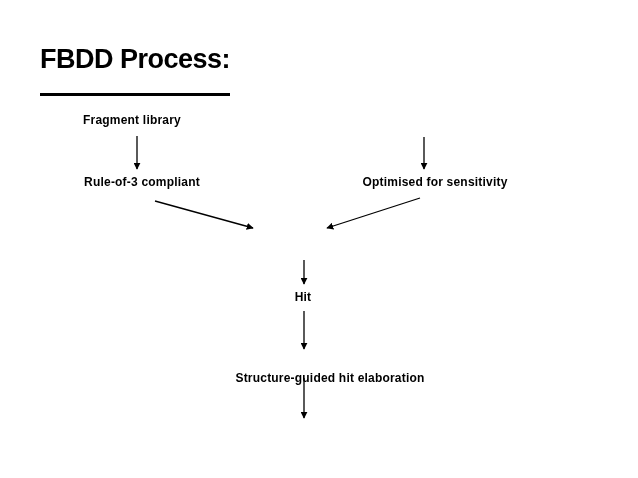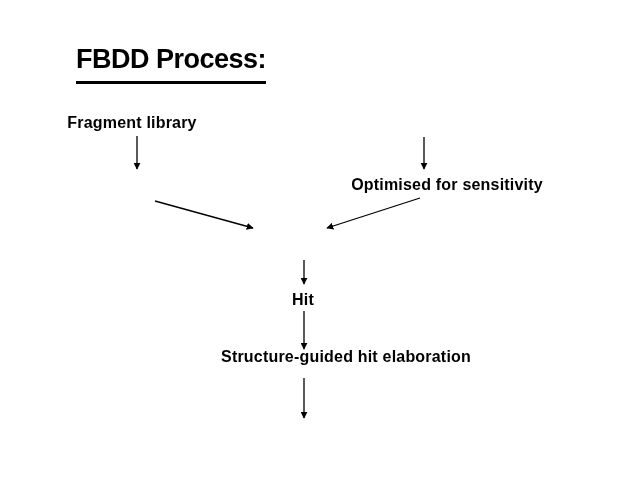--- a/index.html
+++ b/index.html
@@ -21,39 +21,38 @@
     left: 40px;
     top: 44px;
     font-size: 27px;
     font-weight: 700;
     letter-spacing: -0.5px;
     white-space: nowrap;
   }
   .slide-title .underline {
     display: inline-block;
     border-bottom: 3px solid #000000;
-    padding-bottom: 6px;
-    margin-left: 36px;
+    padding-bottom: 18px;
   }
   .node {
     position: absolute;
     transform: translateX(-50%);
     white-space: nowrap;
-    font-size: 16px;
+    font-size: 12px;
     font-weight: 700;
     letter-spacing: 0.2px;
     line-height: 1.1;
   }
   .n-fragment-library { left: 132px; top: 114px; }
   .n-biological-assay { left: 423px; top: 114px; }
   .n-rule-of-3        { left: 142px; top: 176px; }
-  .n-optimised        { left: 447px; top: 176px; }
+  .n-optimised        { left: 435px; top: 176px; }
   .n-screening        { left: 324px; top: 239px; }
   .n-hit              { left: 303px; top: 291px; }
-  .n-elaboration      { left: 330px; top: 348px; margin-left: 16px; }
+  .n-elaboration      { left: 330px; top: 372px; }
   .n-lead-opt         { left: 324px; top: 425px; }
   .arrows-layer {
     position: absolute;
     left: 0;
     top: 0;
     width: 638px;
     height: 478px;
     pointer-events: none;
   }
   .arrows-layer line {
@@ -81,20 +80,21 @@
     <line x1="155" y1="201" x2="253" y2="228" marker-end="url(#ah)"></line>
     <line x1="420" y1="198" x2="327" y2="228" marker-end="url(#ah)"></line>
     <line x1="304" y1="260" x2="304" y2="284" marker-end="url(#ah)"></line>
     <line x1="304" y1="311" x2="304" y2="349" marker-end="url(#ah)"></line>
     <line x1="304" y1="378" x2="304" y2="418" marker-end="url(#ah)"></line>
   </svg>
 
   <div class="node n-fragment-library">Fragment library</div>
 
 
+  <div class="node n-rule-of-3">Rule-of-3 compliant</div>
 
   <div class="node n-optimised">Optimised for sensitivity</div>
 
 
   <div class="node n-hit">Hit</div>
 
   <div class="node n-elaboration">Structure-guided hit elaboration</div>
 
 
 </div>

